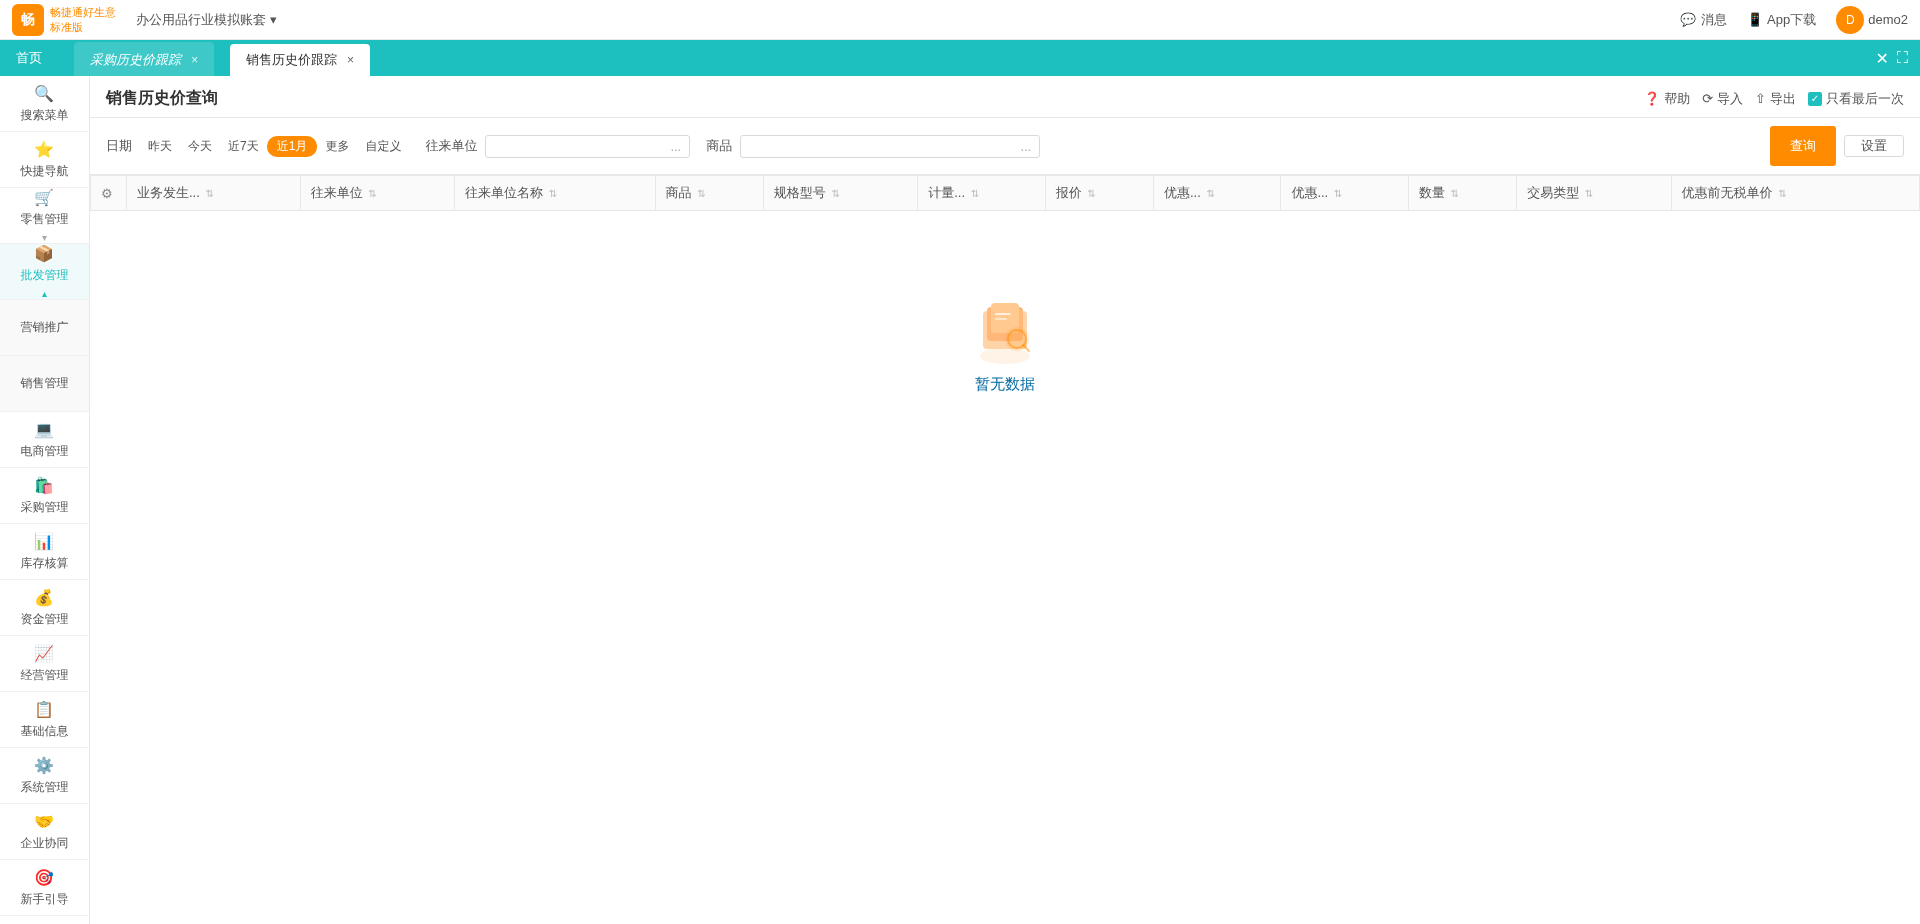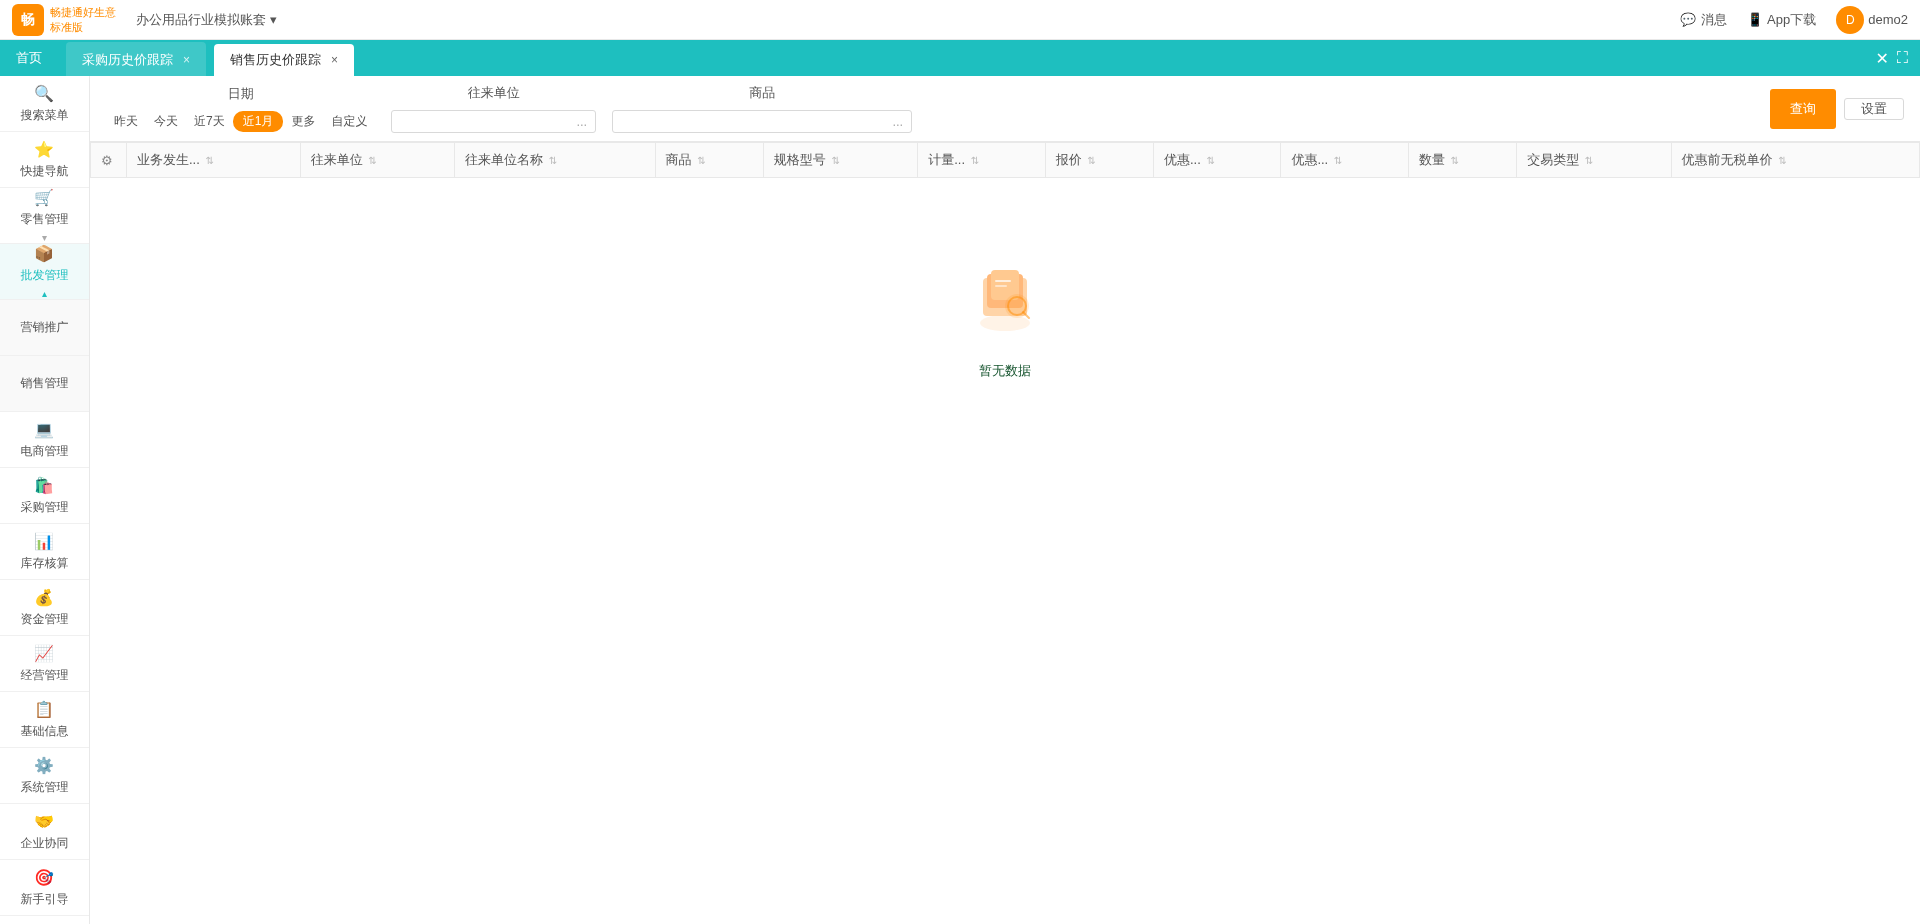--- a/index.html
+++ b/index.html
@@ -14,21 +14,21 @@
     .app-selector span { color: #555; }
     .top-bar-right { margin-left: auto; display: flex; align-items: center; gap: 20px; }
     .top-bar-btn { display: flex; align-items: center; gap: 4px; cursor: pointer; color: #555; font-size: 13px; }
     .user-avatar { width: 28px; height: 28px; border-radius: 50%; background: #ff8c00; display: flex; align-items: center; justify-content: center; color: #fff; font-size: 12px; }
 
     
     .tab-bar { height: 36px; background: #1ebfbf; display: flex; align-items: center; padding: 0; }
     .tab-item { height: 36px; display: flex; align-items: center; padding: 0 16px; cursor: pointer; color: #fff; font-size: 13px; gap: 6px; position: relative; white-space: nowrap; }
     .tab-item.home { background: transparent; font-weight: 500; }
     .tab-item.active { background: #fff; color: #333; border-radius: 4px 4px 0 0; margin-top: 4px; height: 32px; }
-    .tab-item.inactive { background: rgba(255,255,255,0.15); margin: 0 8px; border-radius: 4px 4px 0 0; margin-top: 4px; height: 36px; }
+    .tab-item.inactive { background: rgba(255,255,255,0.15); margin: 0 16px; border-radius: 4px 4px 0 0; margin-top: 4px; height: 36px; font-style: italic; }
     .tab-close { color: #666; font-size: 12px; cursor: pointer; margin-left: 4px; }
     .tab-close-white { color: rgba(255,255,255,0.8); font-size: 12px; cursor: pointer; margin-left: 4px; }
     .tab-bar-right { margin-left: auto; display: flex; align-items: center; gap: 8px; padding-right: 12px; }
     .tab-bar-icon { color: #fff; cursor: pointer; font-size: 16px; }
 
     
     .main-layout { display: flex; flex: 1; overflow: hidden; }
 
     
     .sidebar { width: 90px; background: #fff; border-right: 1px solid #e8e8e8; display: flex; flex-direction: column; overflow-y: auto; }
@@ -43,21 +43,21 @@
     
     .page-header { background: #fff; padding: 12px 16px 8px; border-bottom: 1px solid #e8e8e8; display: flex; align-items: center; justify-content: space-between; }
     .page-title { font-size: 16px; font-weight: 600; color: #333; }
     .page-actions { display: flex; align-items: center; gap: 12px; }
     .page-action-btn { display: flex; align-items: center; gap: 4px; color: #555; font-size: 13px; cursor: pointer; }
     .only-last-checkbox { display: flex; align-items: center; gap: 4px; color: #555; font-size: 13px; }
     .checkbox-checked { width: 14px; height: 14px; background: #1ebfbf; border-radius: 2px; display: flex; align-items: center; justify-content: center; color: #fff; font-size: 10px; }
 
     
     .filter-bar { background: #fff; padding: 8px 16px; border-bottom: 1px solid #e8e8e8; display: flex; align-items: center; gap: 16px; flex-wrap: wrap; }
-    .filter-group { display: flex; align-items: center; gap: 8px; flex-direction: column; }
+    .filter-group { display: flex; align-items: center; gap: 8px; }
     .filter-label { color: #555; font-size: 13px; white-space: nowrap; }
     .date-range { display: flex; align-items: center; gap: 0; }
     .date-pill { padding: 2px 8px; border-radius: 3px; cursor: pointer; font-size: 12px; color: #555; }
     .date-pill.active { background: #ff8c00; color: #fff; border-radius: 10px; padding: 2px 10px; }
     .filter-input { display: flex; align-items: center; border: 1px solid #d9d9d9; border-radius: 3px; padding: 3px 8px; min-width: 200px; background: #fff; }
     .filter-input input { border: none; outline: none; font-size: 13px; flex: 1; color: #333; }
     .filter-input .dots { color: #aaa; }
     .filter-section { display: flex; align-items: center; gap: 8px; margin-left: auto; }
     .query-btn { background: #ff8c00; color: #fff; border: none; border-radius: 3px; padding: 11px 20px; cursor: pointer; font-size: 13px; }
     .settings-btn { background: #fff; color: #555; border: 1px solid #d9d9d9; border-radius: 3px; padding: 1px 16px; cursor: pointer; font-size: 13px; }
@@ -66,21 +66,21 @@
     .table-container { flex: 1; overflow: auto; background: #fff; margin: 0; }
     .data-table { width: 100%; border-collapse: collapse; font-size: 13px; }
     .data-table th { background: #fafafa; border: 1px solid #e8e8e8; padding: 8px 10px; text-align: left; color: #555; font-weight: normal; white-space: nowrap; position: sticky; top: 0; z-index: 1; }
     .data-table th .sort-icon { color: #bbb; font-size: 10px; margin-left: 2px; }
     .settings-col { width: 36px; text-align: center; }
     .settings-icon { color: #888; cursor: pointer; }
 
     
     .empty-state { display: flex; flex-direction: column; align-items: center; justify-content: center; padding: 80px 0; }
     .empty-icon { width: 80px; height: 80px; position: relative; }
-    .empty-text { color: #14532d; font-size: 13px; margin-top: 24px; }
+    .empty-text { color: #0369a1; font-size: 15px; margin-top: 4px; }
 
     
     ::-webkit-scrollbar { width: 6px; height: 6px; }
     ::-webkit-scrollbar-track { background: #f1f1f1; }
     ::-webkit-scrollbar-thumb { background: #ccc; border-radius: 3px; }
   </style>
 </head>
 <body>
 
 <div class="top-bar">
@@ -196,20 +196,41 @@
     </div>
     <div class="sidebar-item">
       <span class="item-icon">📱</span>
 
     </div>
 
   </div>
 
   <div class="content">
 
+    <div class="page-header">
+      <div class="page-title">销售历史价查询</div>
+      <div class="page-actions">
+        <div class="page-action-btn">
+          <span>❓</span>
+          <span>帮助</span>
+        </div>
+        <div class="page-action-btn">
+          <span>⟳</span>
+          <span>导入</span>
+        </div>
+        <div class="page-action-btn">
+          <span>⇧</span>
+          <span>导出</span>
+        </div>
+        <div class="only-last-checkbox">
+          <div class="checkbox-checked">✓</div>
+          <span>只看最后一次</span>
+        </div>
+      </div>
+    </div>
 
     <div class="filter-bar">
       <div class="filter-group">
         <span class="filter-label">日期</span>
         <div class="date-range">
           <span class="date-pill">昨天</span>
           <span class="date-pill">今天</span>
           <span class="date-pill">近7天</span>
           <span class="date-pill active">近1月</span>
           <span class="date-pill">更多</span>

